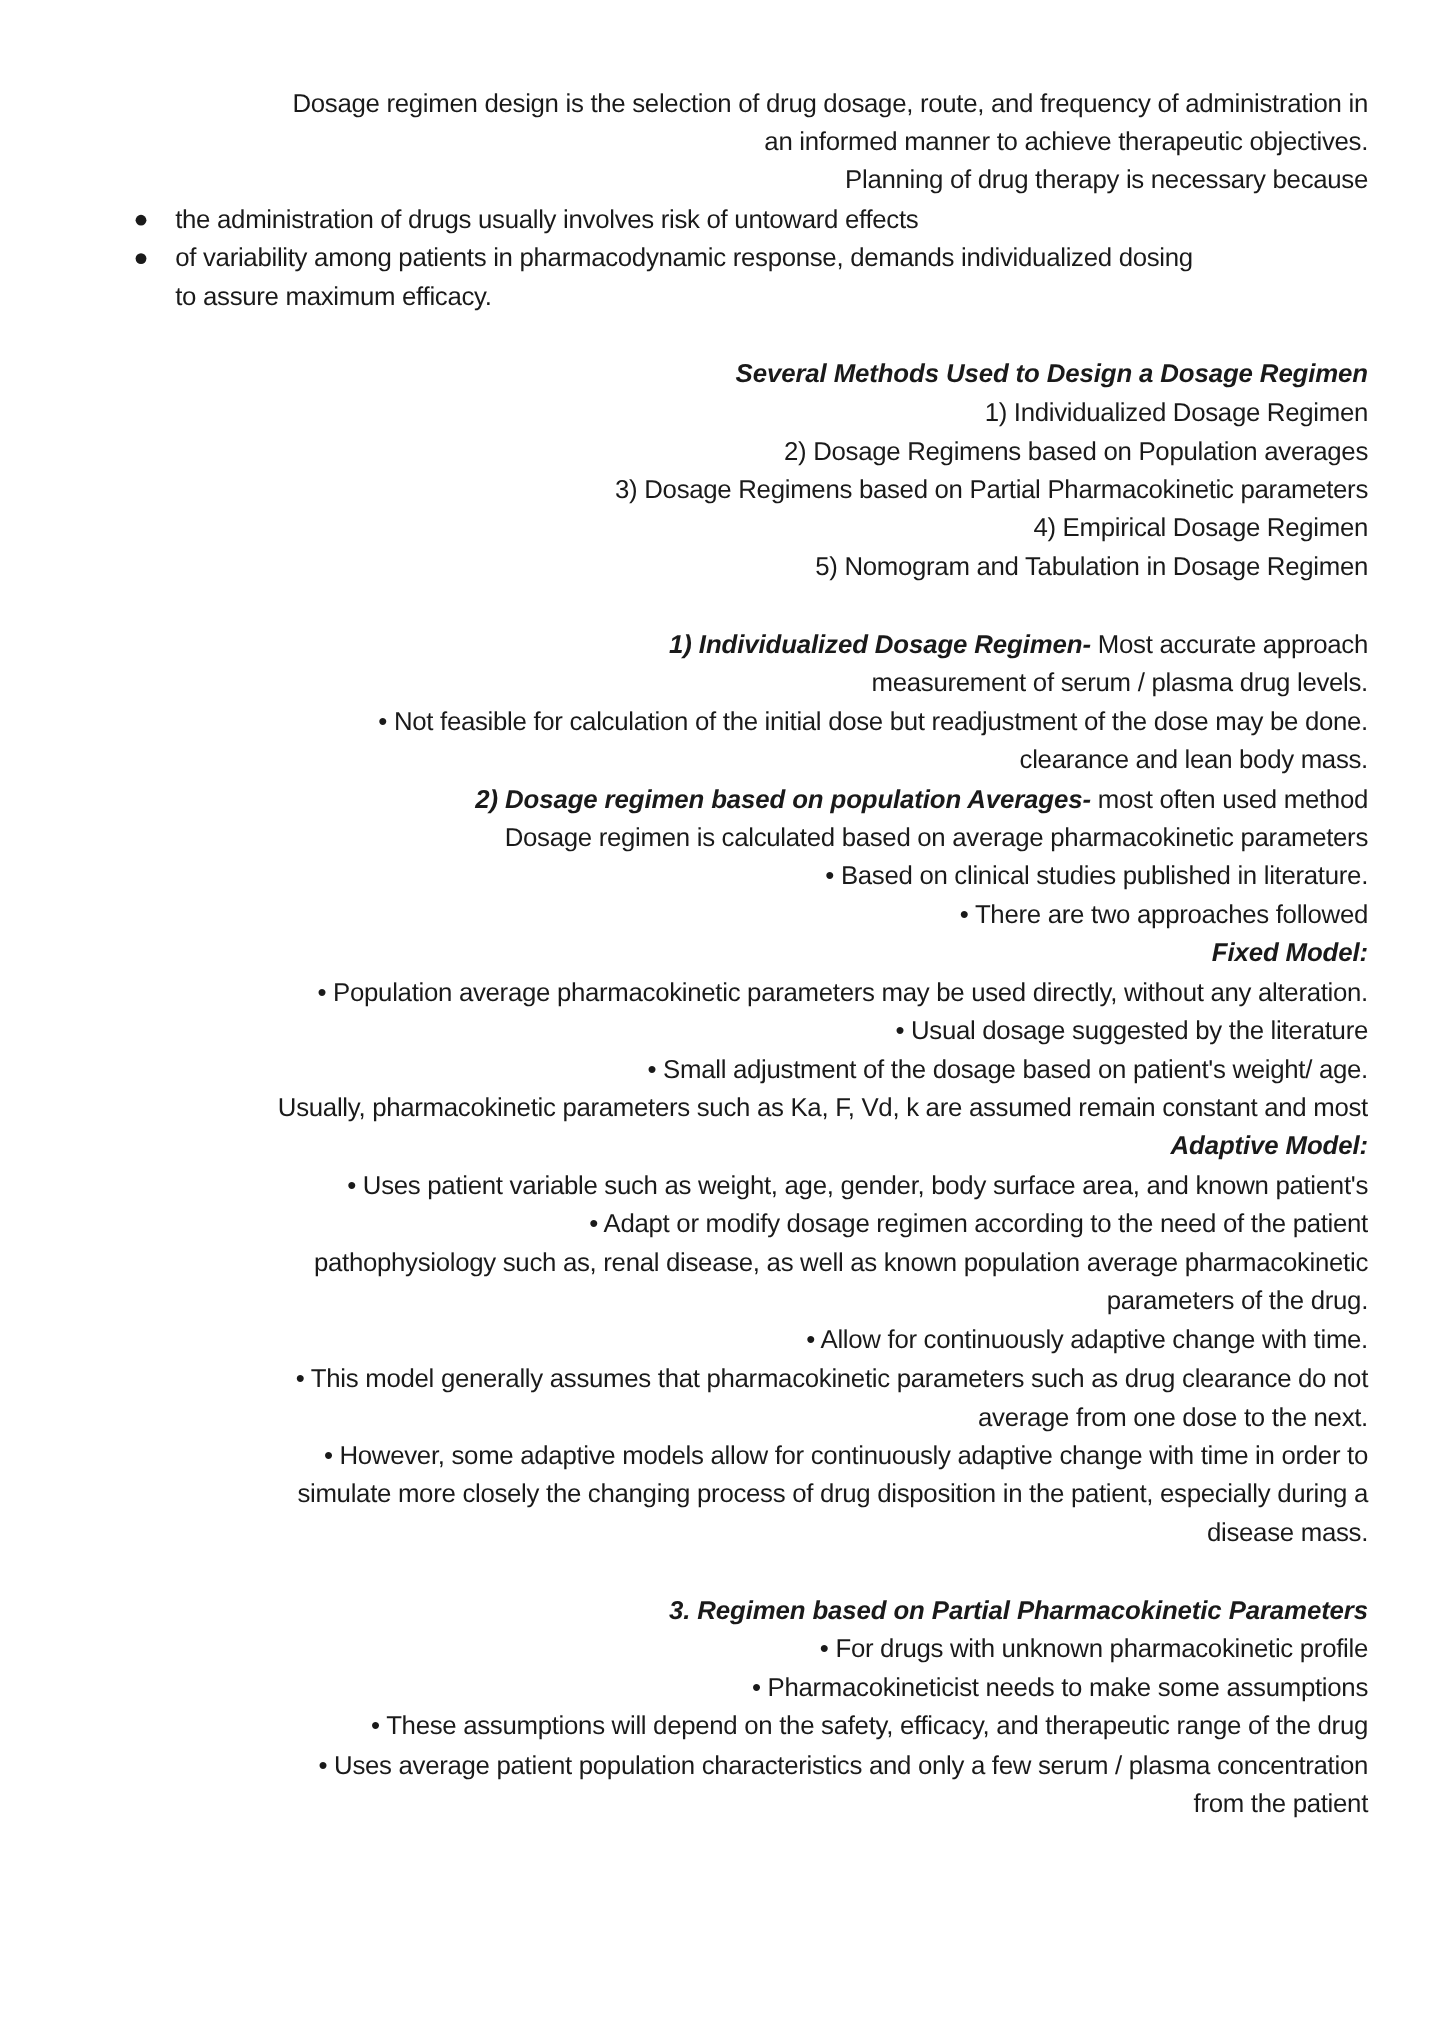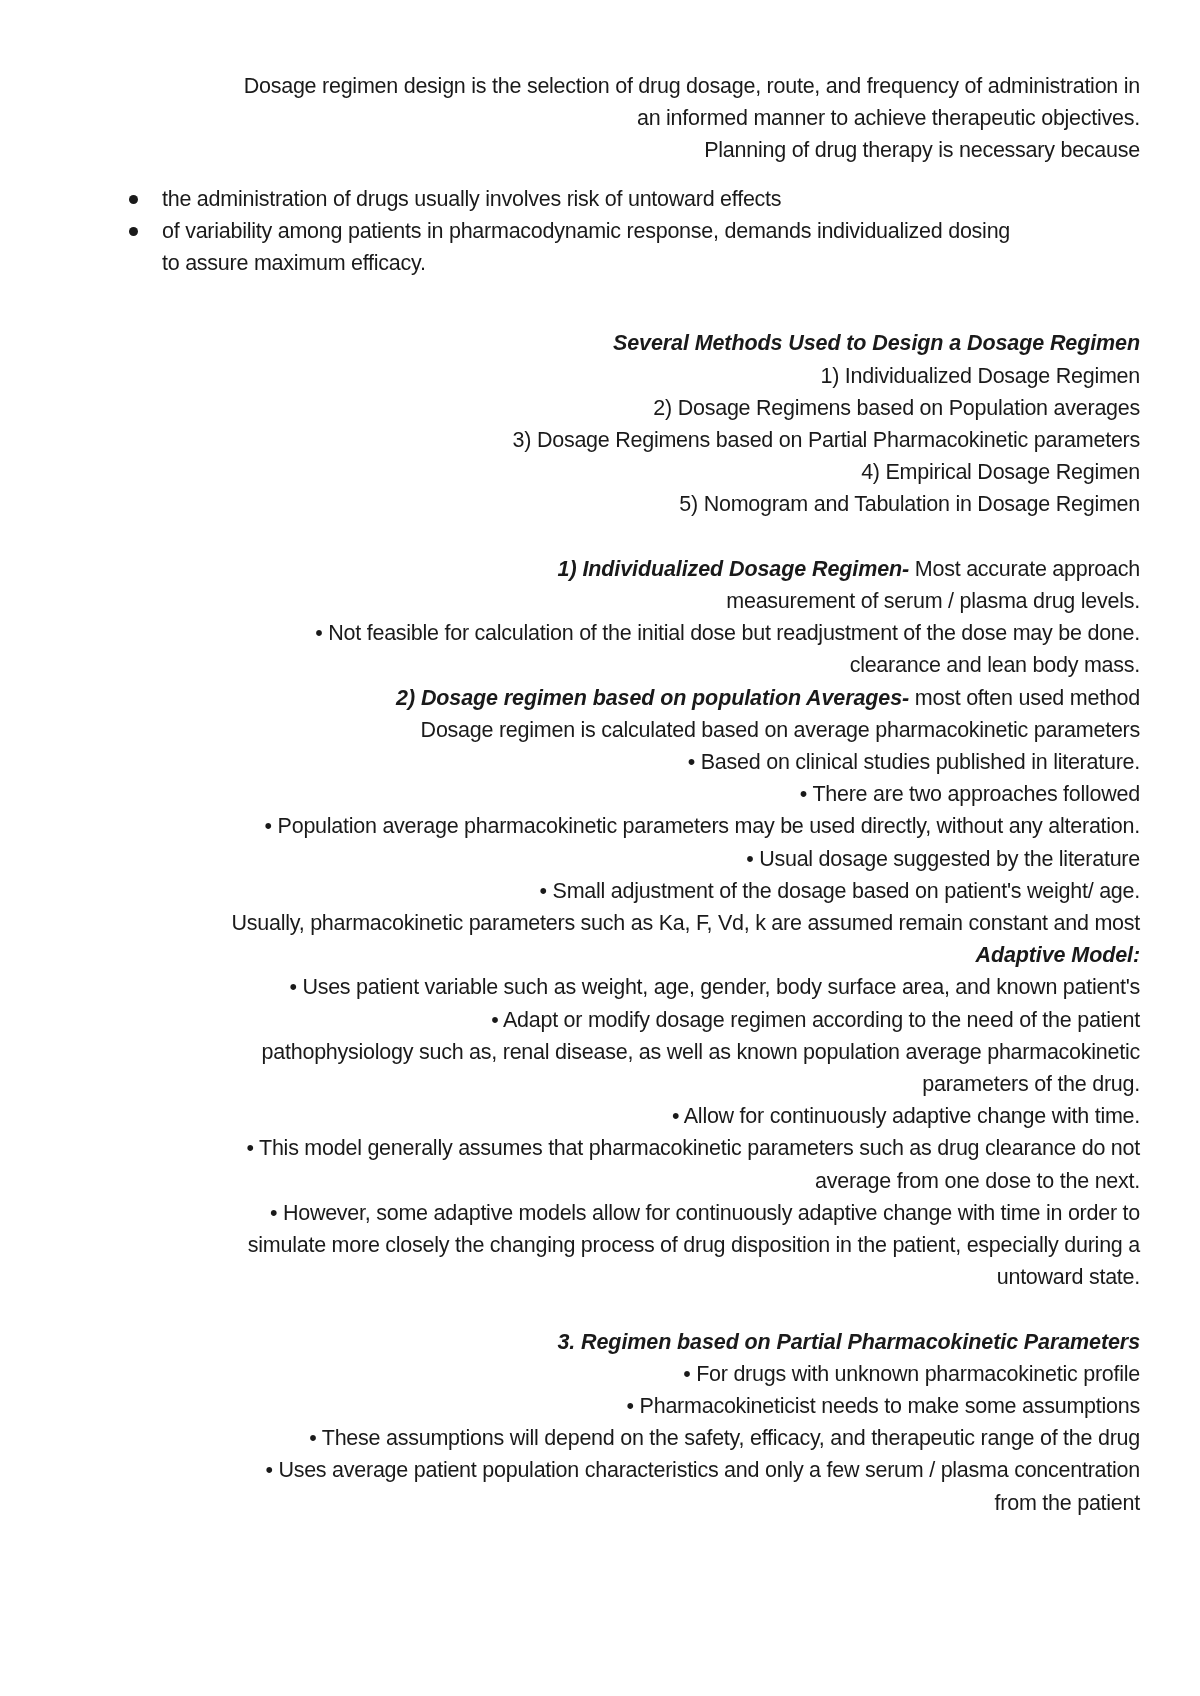--- a/index.html
+++ b/index.html
@@ -11,21 +11,21 @@
     .page {
       position: relative;
       padding: 70px 60px 0 73px;
       font-size: 21.5px;
       line-height: 32.2px;
       letter-spacing: -0.25px;
     }
     .line { display: block; white-space: nowrap; text-align: right; }
     .b { font-weight: bold; letter-spacing: -0.1px; font-style: italic; }
     .blank { height: 32.2px; }
-    ul.dots { margin: 16px; padding: 0; list-style: none; }
+    ul.dots { margin: 0; padding: 0; list-style: none; }
     ul.dots li { position: relative; padding-left: 73px; white-space: nowrap; }
     ul.dots li .dot {
       position: absolute; left: 40px; top: 12px;
       width: 9px; height: 9px; border-radius: 50%; background: #1a1a1a;
     }
     .wrap2 { display: block; }
   </style>
 </head>
 <body>
 
@@ -68,39 +68,40 @@
     <span class="line">clearance and lean body mass.</span>
   </div>
 
   <span class="line"><span class="b">2) Dosage regimen based on population Averages-</span><span> most often used method</span></span>
   <div>
     <span class="line">Dosage regimen is calculated based on average pharmacokinetic parameters</span>
     <span class="line">• Based on clinical studies published in literature.</span>
     <span class="line">• There are two approaches followed</span>
   </div>
 
+  <span class="line b">Fixed Model:</span>
   <div>
     <span class="line">• Population average pharmacokinetic parameters may be used directly, without any alteration.</span>
     <span class="line">• Usual dosage suggested by the literature</span>
     <span class="line">• Small adjustment of the dosage based on patient's weight/ age.</span>
     <span class="line">Usually, pharmacokinetic parameters such as Ka, F, Vd, k are assumed remain constant and most</span>
   </div>
 
   <span class="line b">Adaptive Model:</span>
   <div>
     <span class="line">• Uses patient variable such as weight, age, gender, body surface area, and known patient's</span>
     <span class="line">• Adapt or modify dosage regimen according to the need of the patient</span>
     <span class="line">pathophysiology such as, renal disease, as well as known population average pharmacokinetic</span>
     <span class="line">parameters of the drug.</span>
     <span class="line">• Allow for continuously adaptive change with time.</span>
     <span class="line">• This model generally assumes that pharmacokinetic parameters such as drug clearance do not</span>
     <span class="line">average from one dose to the next.</span>
     <span class="line">• However, some adaptive models allow for continuously adaptive change with time in order to</span>
     <span class="line">simulate more closely the changing process of drug disposition in the patient, especially during a</span>
-    <span class="line">untoward state.</span>
+    <span class="line">disease mass.</span>
   </div>
 
   <div class="blank"></div>
 
   <span class="line b">3. Regimen based on Partial Pharmacokinetic Parameters</span>
   <div>
     <span class="line">• For drugs with unknown pharmacokinetic profile</span>
     <span class="line">• Pharmacokineticist needs to make some assumptions</span>
     <span class="line">• These assumptions will depend on the safety, efficacy, and therapeutic range of the drug</span>
     <span class="line">• Uses average patient population characteristics and only a few serum / plasma concentration</span>

